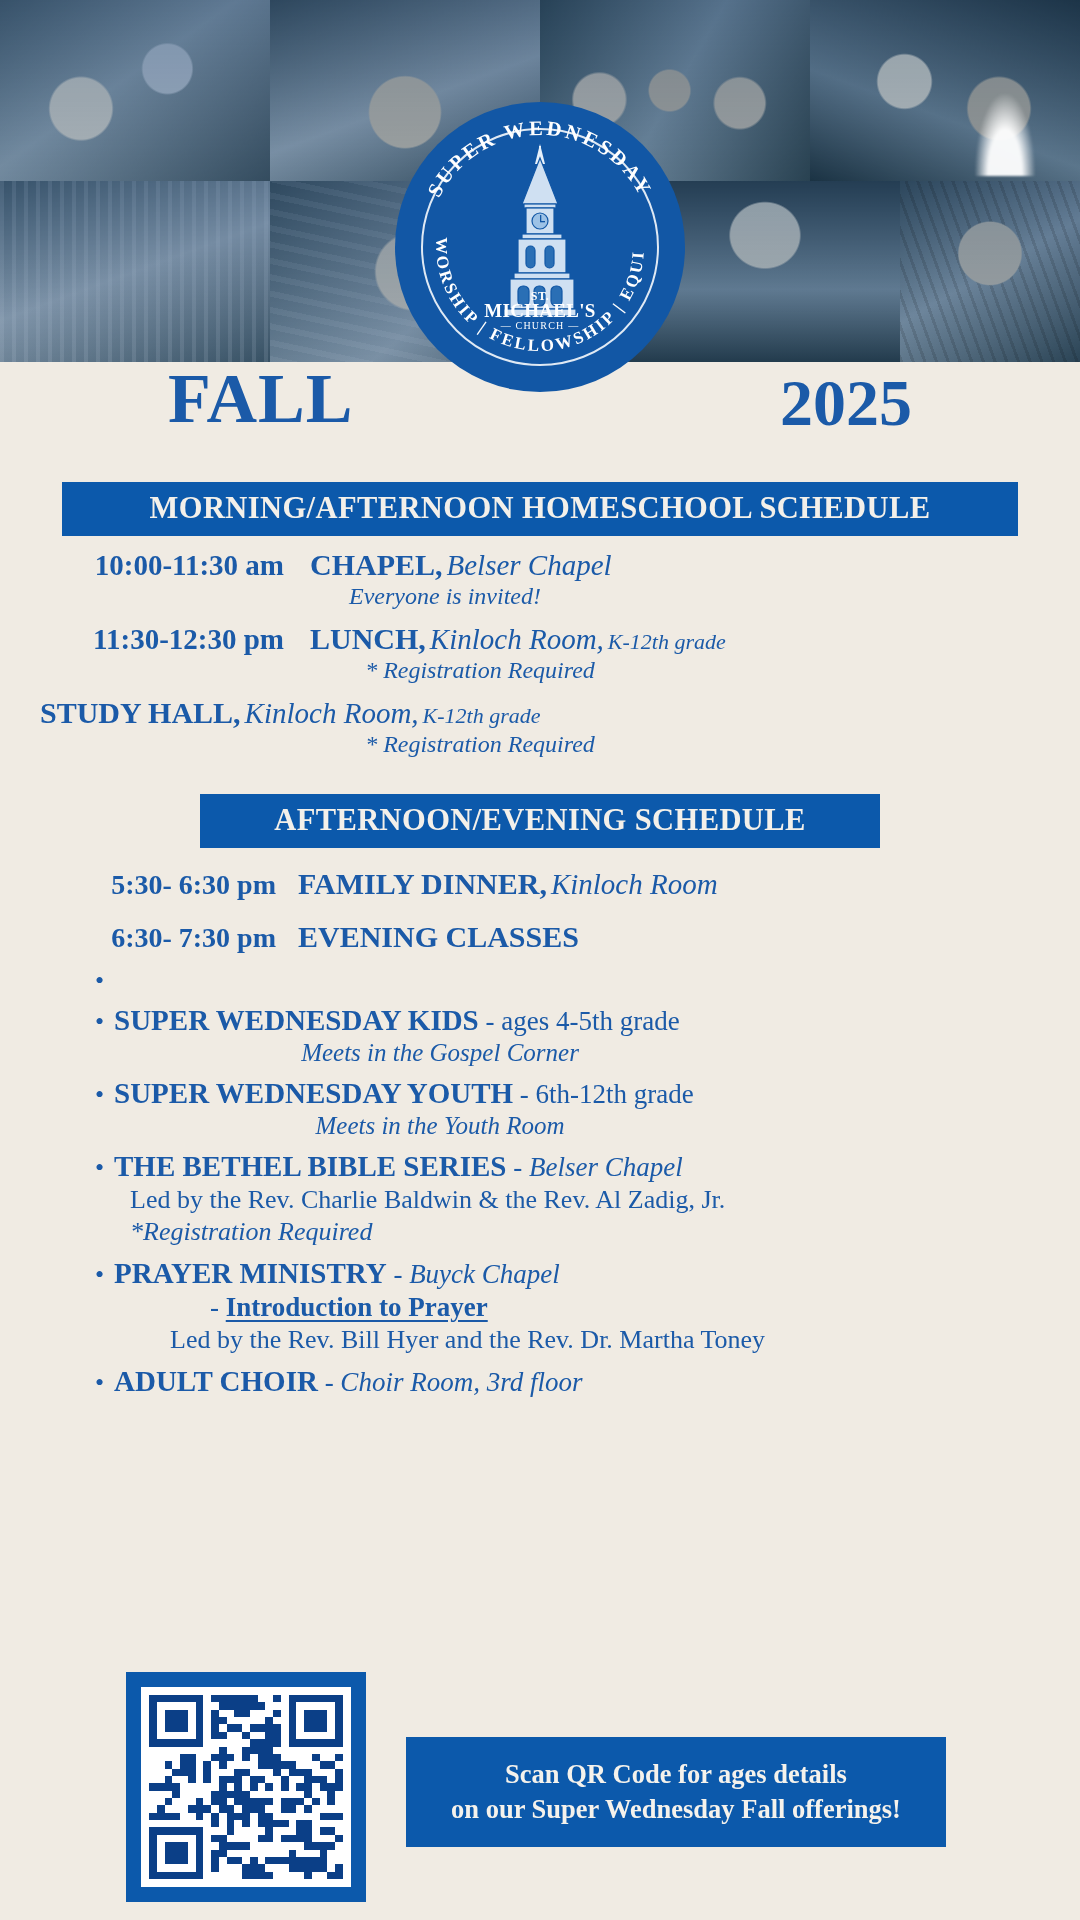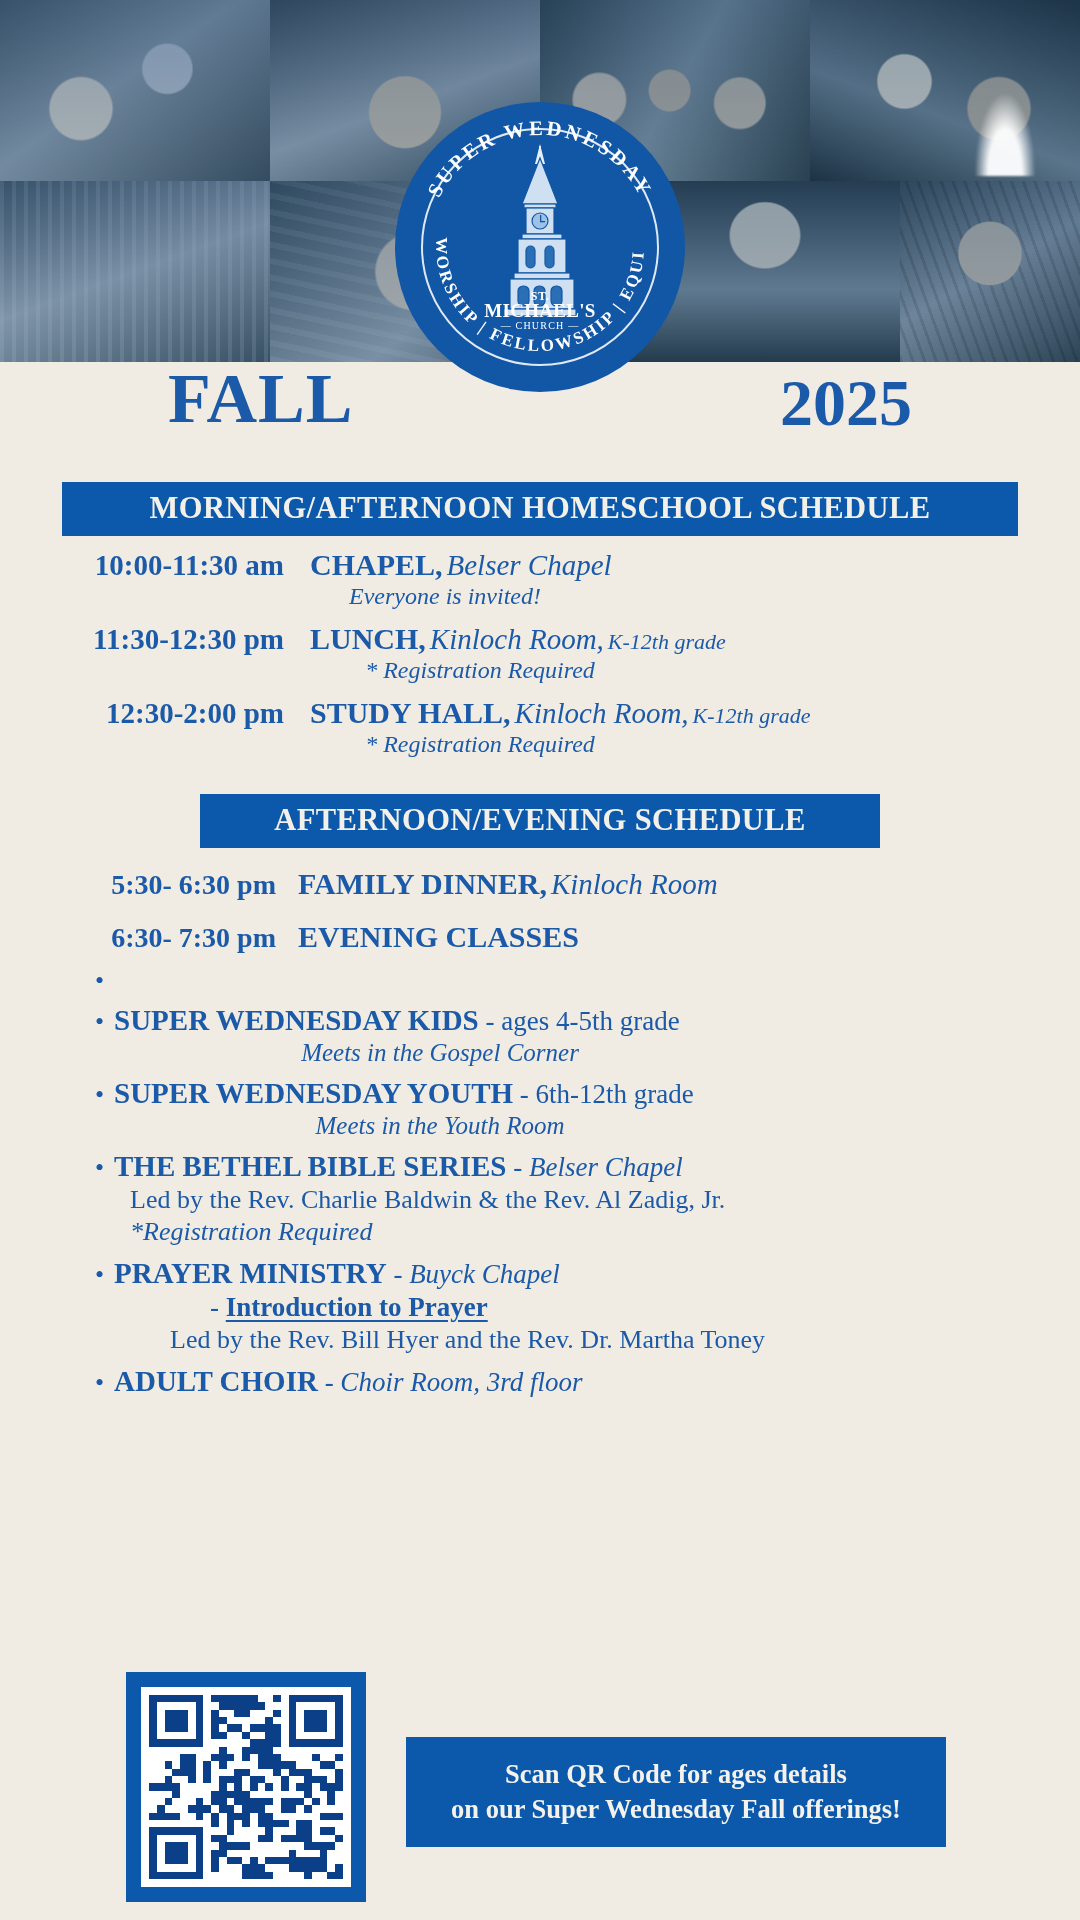--- a/index.html
+++ b/index.html
@@ -395,21 +395,20 @@
     <div class="stime">11:30-12:30 pm</div>
     <div class="sbody">
       <span class="sname">LUNCH,</span>
       <span class="sloc">Kinloch Room,</span>
       <span class="sgrade">K-12th grade</span>
     </div>
   </div>
   <div class="snote">* Registration Required</div>
 
   <div class="srow">
-    <div class="stime">12:30-2:00  pm</div>
     <div class="sbody">
       <span class="sname">STUDY HALL,</span>
       <span class="sloc">Kinloch Room,</span>
       <span class="sgrade">K-12th grade</span>
     </div>
   </div>
   <div class="snote">* Registration Required</div>
 </div>
 
 <div class="bar bar-eve">AFTERNOON/EVENING SCHEDULE</div>

